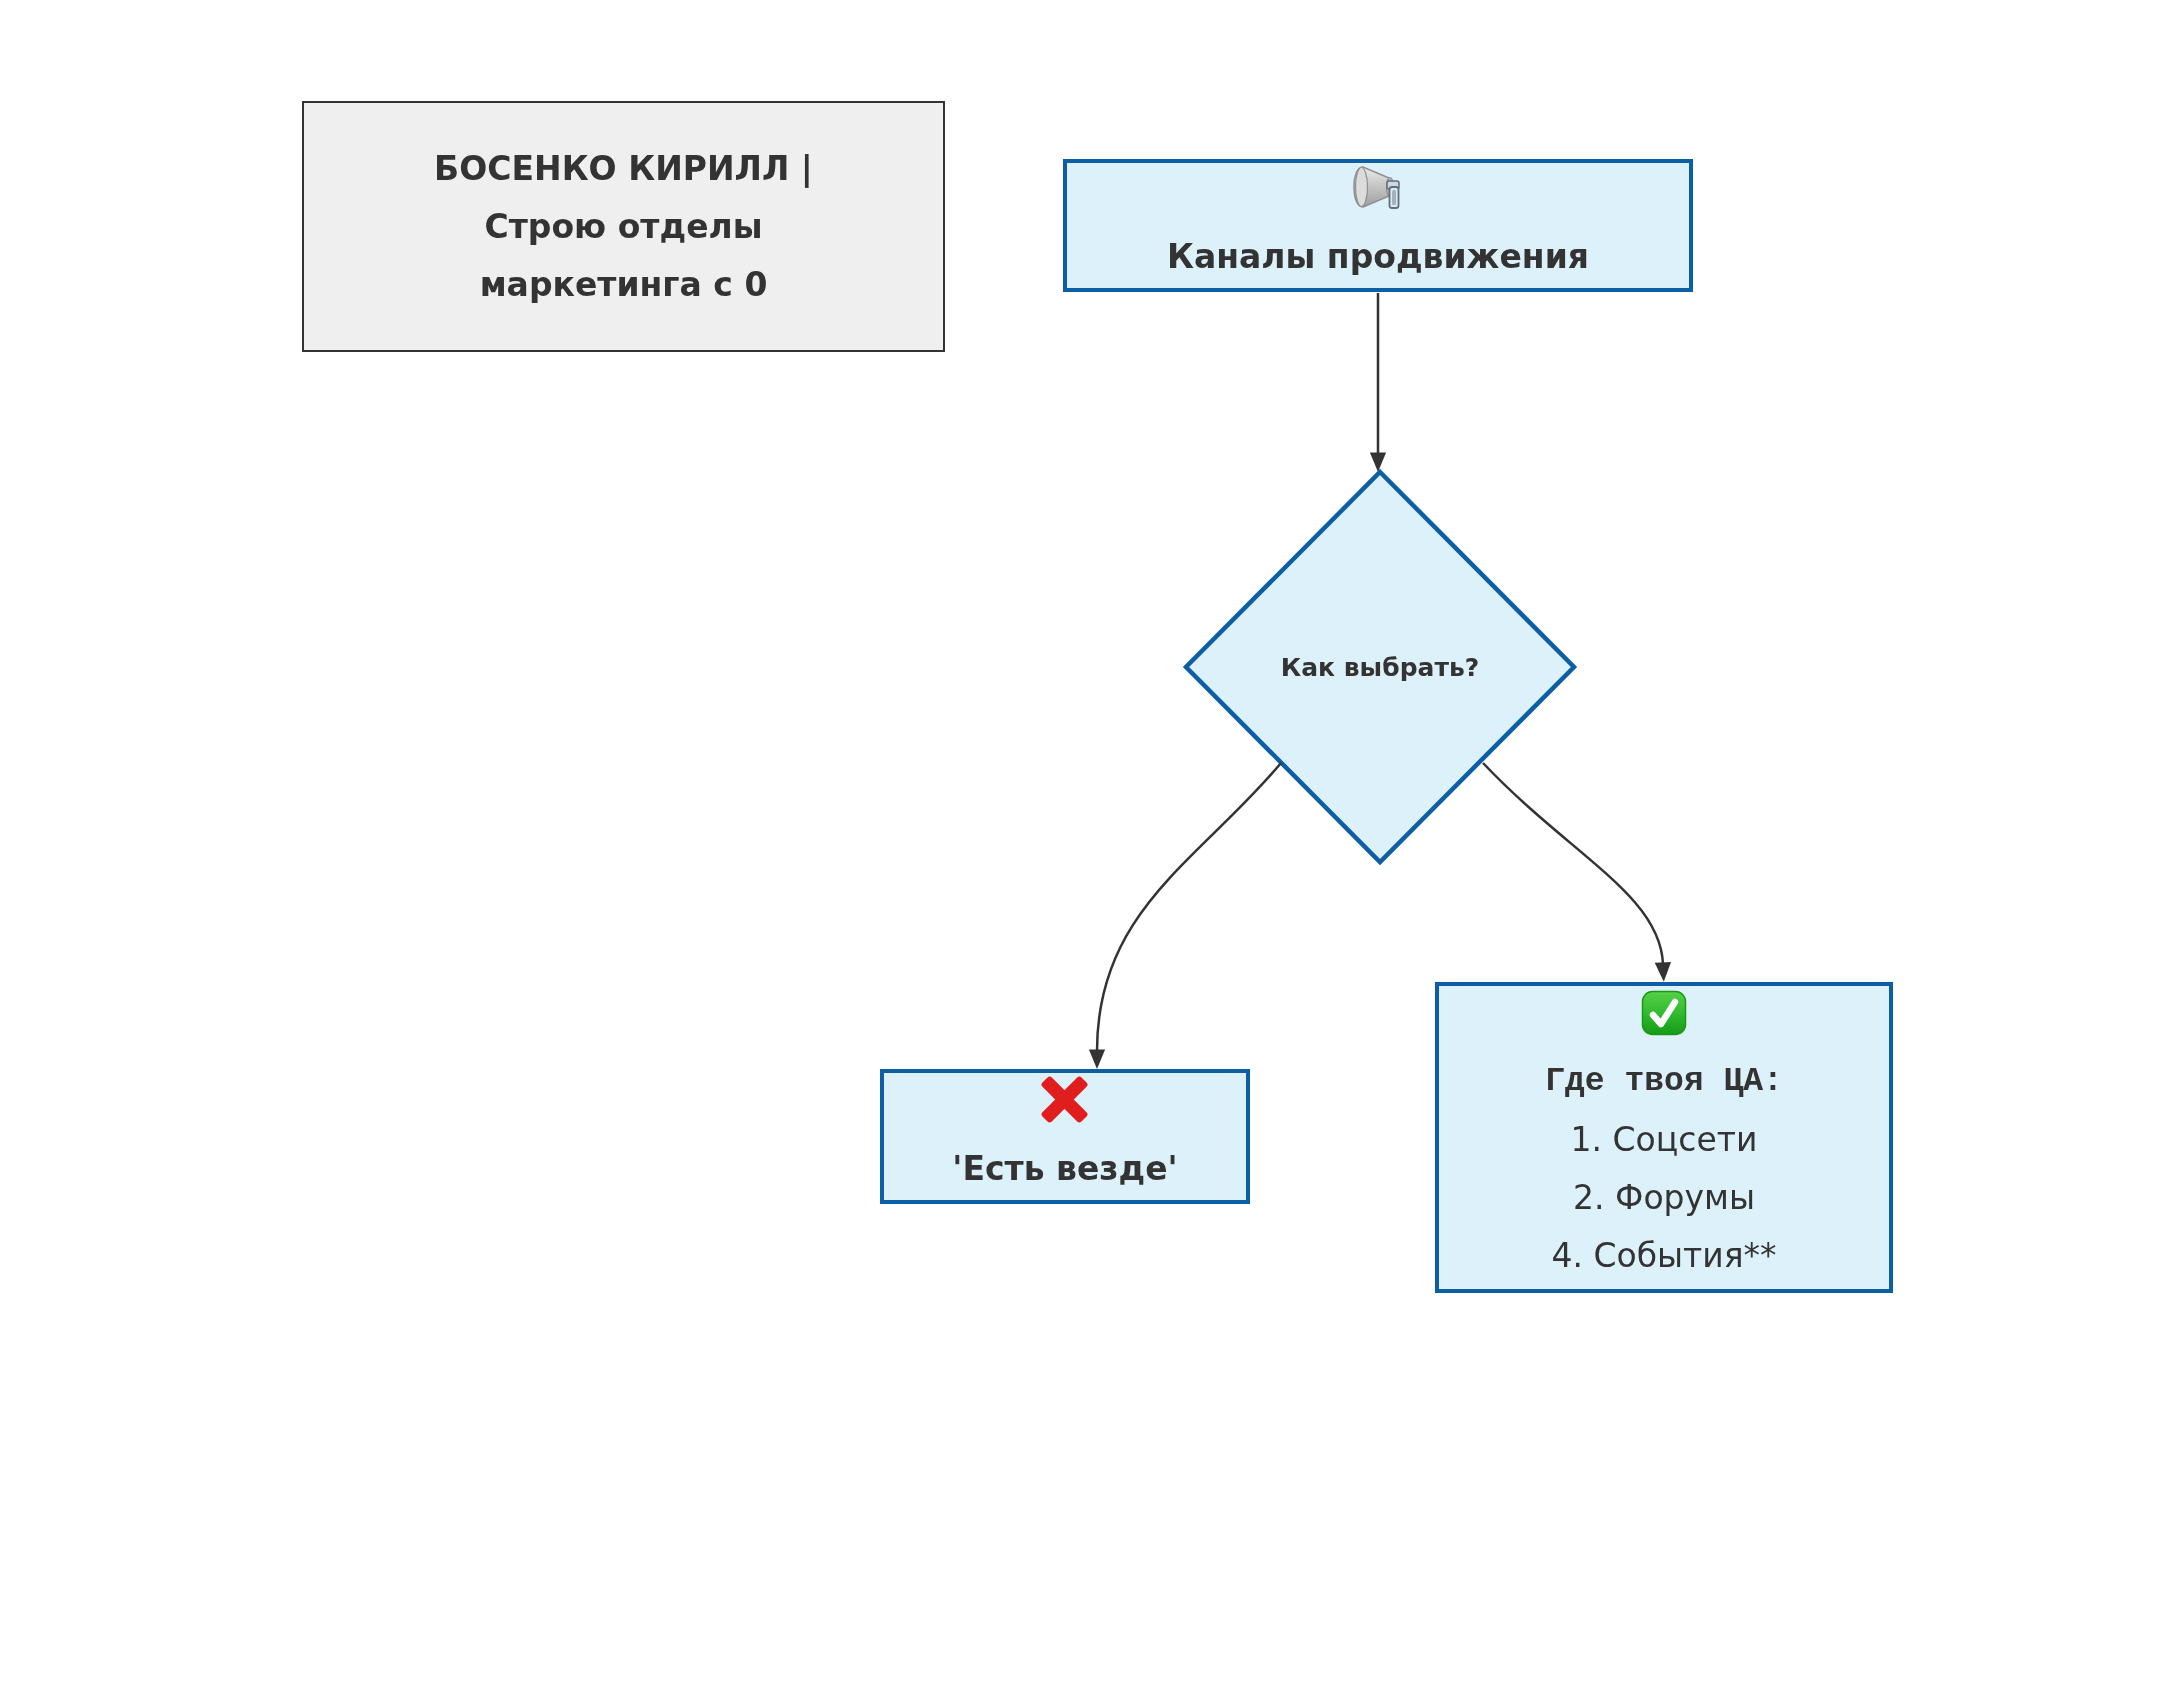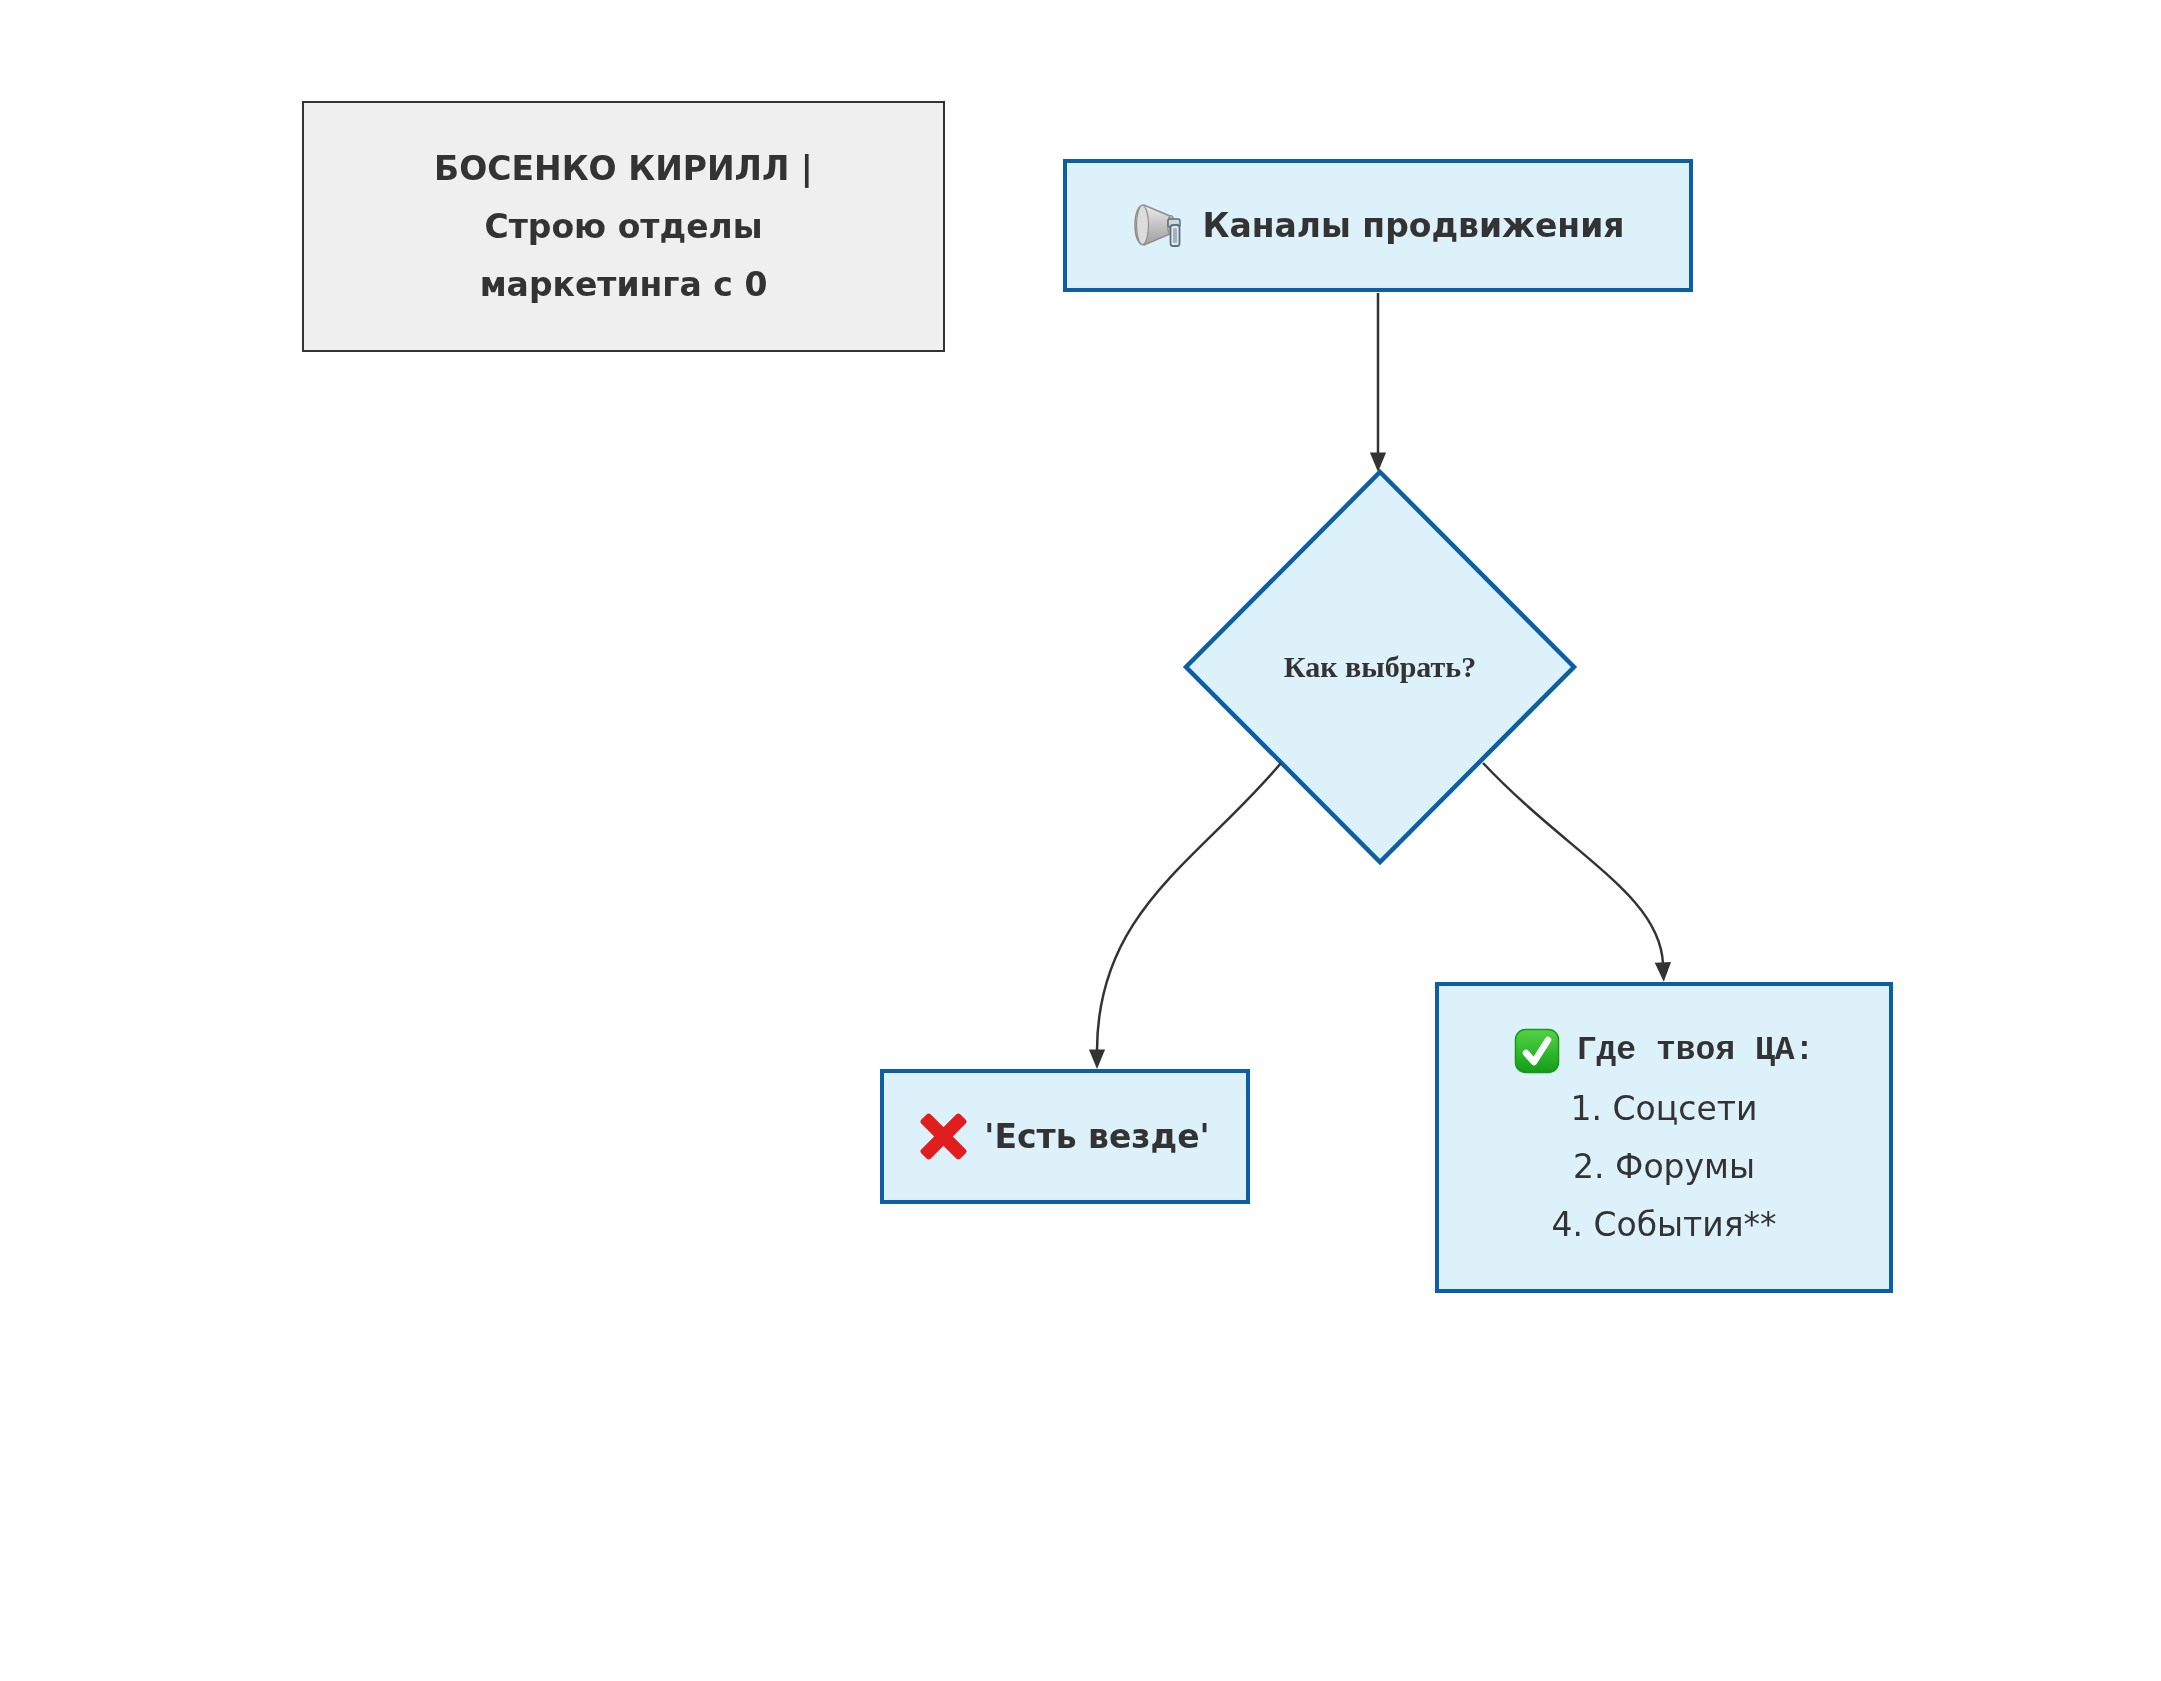--- a/index.html
+++ b/index.html
@@ -43,37 +43,36 @@
     border: 4.5px solid var(--node-border, #0d5fa5);
   }
   .note-node {
     background: var(--note-fill, #efefef);
     border: 2.5px solid var(--note-border, #333333);
   }
   .line { line-height: 58px; font-size: 33px; white-space: nowrap; }
   .bold { font-weight: bold; }
   .icon-row {
     display: flex;
-    flex-direction: row;
+    flex-direction: column;
     align-items: center;
     justify-content: center;
     gap: 17px;
     line-height: 58px;
   }
   .diamond-label {
     position: absolute;
     left: 1186px; top: 472px;
     width: 388px; height: 390px;
     display: flex;
     align-items: center;
     justify-content: center;
-    font-size: 30px;
+    font-size: 25px;
     font-weight: bold;
     pointer-events: none;
-    font-family: Liberation Serif, serif;
   }
   .cross-fill { fill: var(--cross-red, #e01e1e); }
   .check-border { stroke: var(--check-green-dark, #169a16); }
 </style>
 </head>
 <body>
 
 <div class="canvas">
 
   <svg class="flow-svg" viewBox="0 0 2161 1681">

